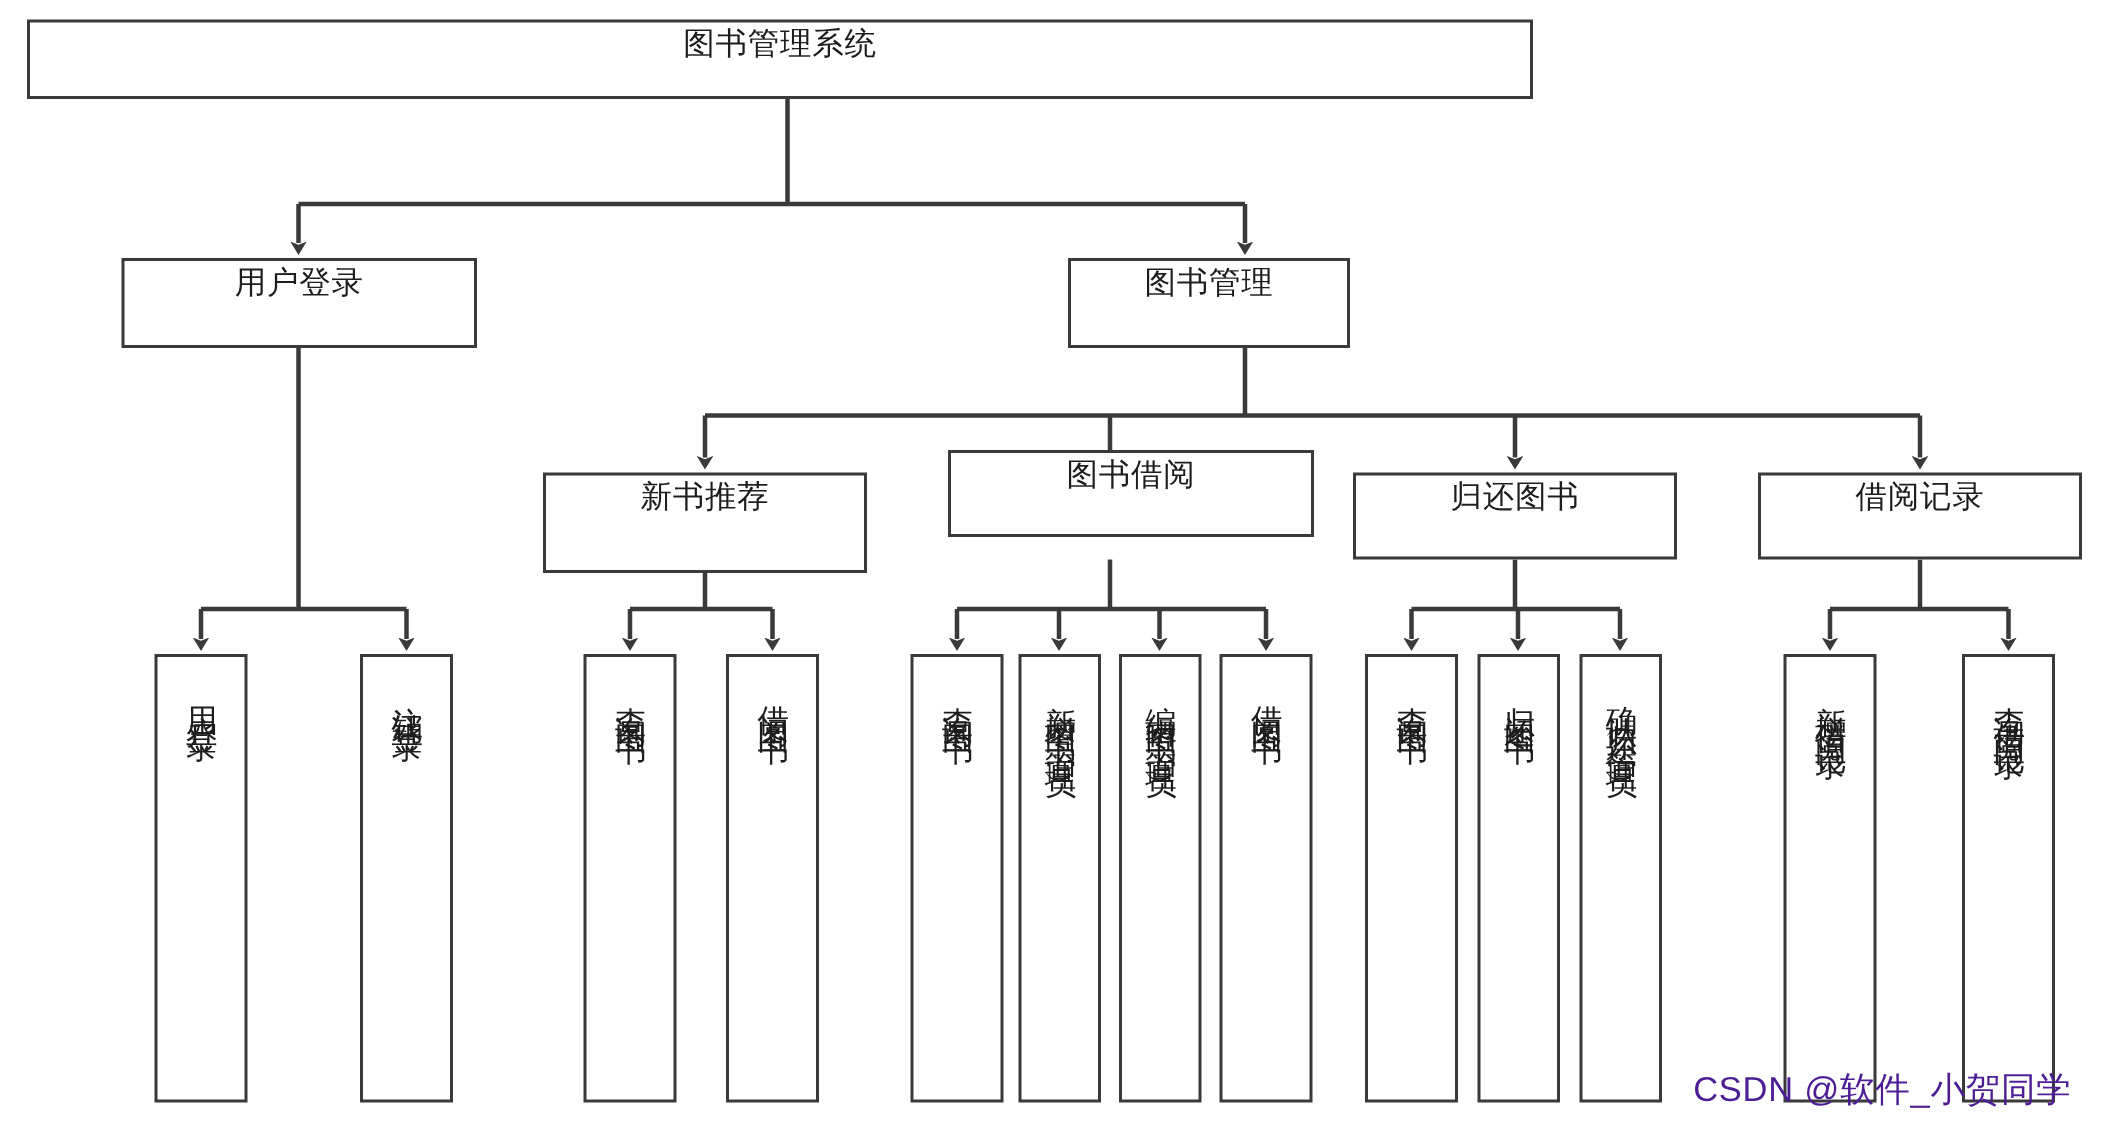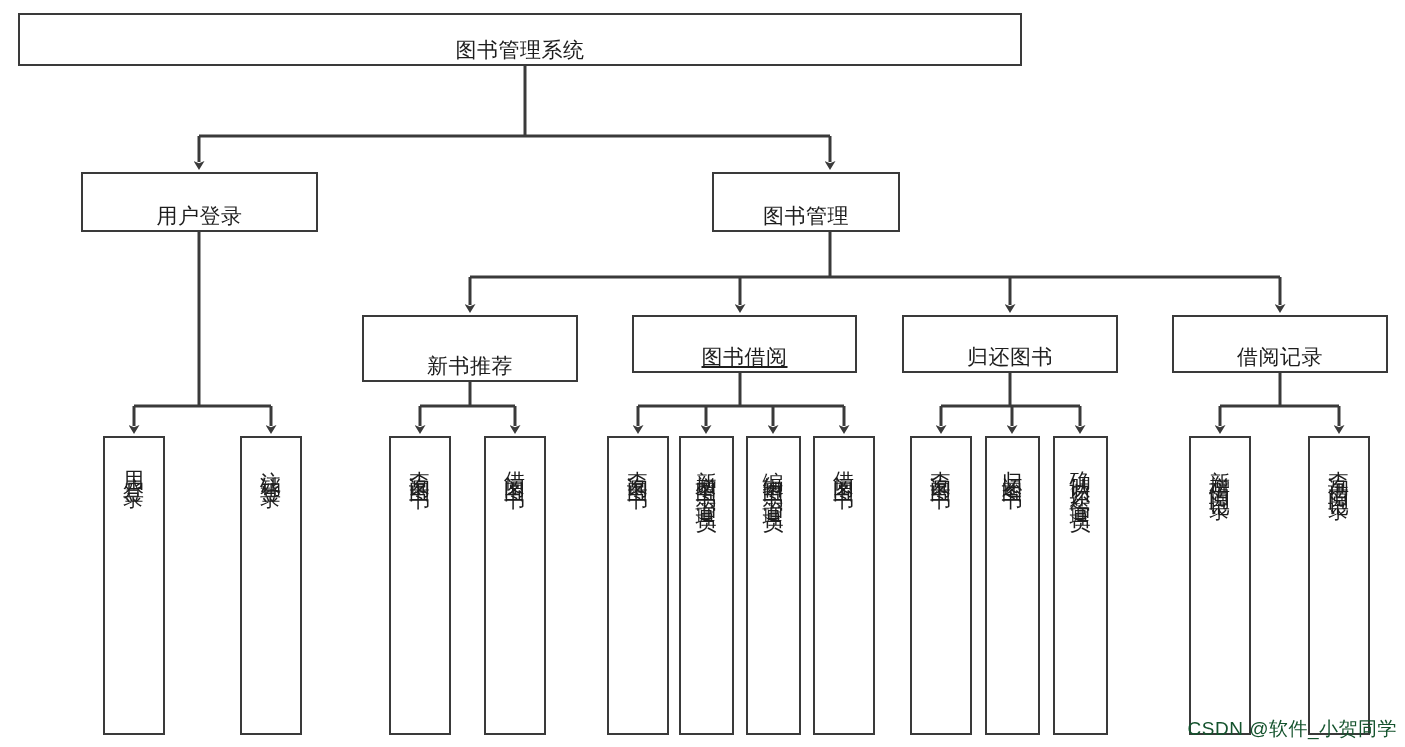--- a/index.html
+++ b/index.html
@@ -27,21 +27,21 @@
     width: 1405px;
     height: 747px;
     pointer-events: none;
   }
   .node {
     position: absolute;
     box-sizing: border-box;
     background: #ffffff;
     border: 2px solid #3a3a3a;
     display: flex;
-    align-items: flex-end;
+    align-items: flex-start;
     justify-content: center;
     color: #1d1d1d;
   }
   .node.horiz {
     font-size: 21px;
     letter-spacing: 0.5px;
   }
   .node.vert {
     font-size: 21px;
     align-items: flex-start;
@@ -52,24 +52,24 @@
     text-orientation: upright;
     letter-spacing: 6px;
     line-height: 1;
     white-space: nowrap;
   }
   .node .hlabel {
     white-space: nowrap;
   }
   #watermark {
     position: absolute;
-    right: 8px;
+    right: 24px;
     bottom: 5px;
-    font-size: 19px;
-    color: #14532d;
+    font-size: 23px;
+    color: #4c1d95;
     letter-spacing: 0.5px;
     white-space: nowrap;
   }
 </style>
 </head>
 <body>
 
 <div id="diagram-root">
 
   <svg class="edges" viewBox="0 0 1405 747" xmlns="http://www.w3.org/2000/svg">
@@ -131,21 +131,21 @@
   <div class="node horiz" id="n-l2-0" style="left: 81px; top: 172px; width: 237px; height: 60px;">
     <span class="hlabel">用户登录</span>
   </div>
   <div class="node horiz" id="n-l2-1" style="left: 712px; top: 172px; width: 188px; height: 60px;">
     <span class="hlabel">图书管理</span>
   </div>
 
   <div class="node horiz" id="n-l3-0" style="left: 362px; top: 315px; width: 216px; height: 67px;">
     <span class="hlabel">新书推荐</span>
   </div>
-  <div class="node horiz" id="n-l3-1" style="left: 632px; top: 315px; width: 225px; height: 58px; text-decoration: underline;">
+  <div class="node horiz" id="n-l3-1" style="left: 632px; top: 300px; width: 244px; height: 58px;">
     <span class="hlabel">图书借阅</span>
   </div>
   <div class="node horiz" id="n-l3-2" style="left: 902px; top: 315px; width: 216px; height: 58px;">
     <span class="hlabel">归还图书</span>
   </div>
   <div class="node horiz" id="n-l3-3" style="left: 1172px; top: 315px; width: 216px; height: 58px;">
     <span class="hlabel">借阅记录</span>
   </div>
 
   <div class="node vert" id="n-leaf-0" style="left: 103px; top: 436px; width: 62px; height: 299px;">

